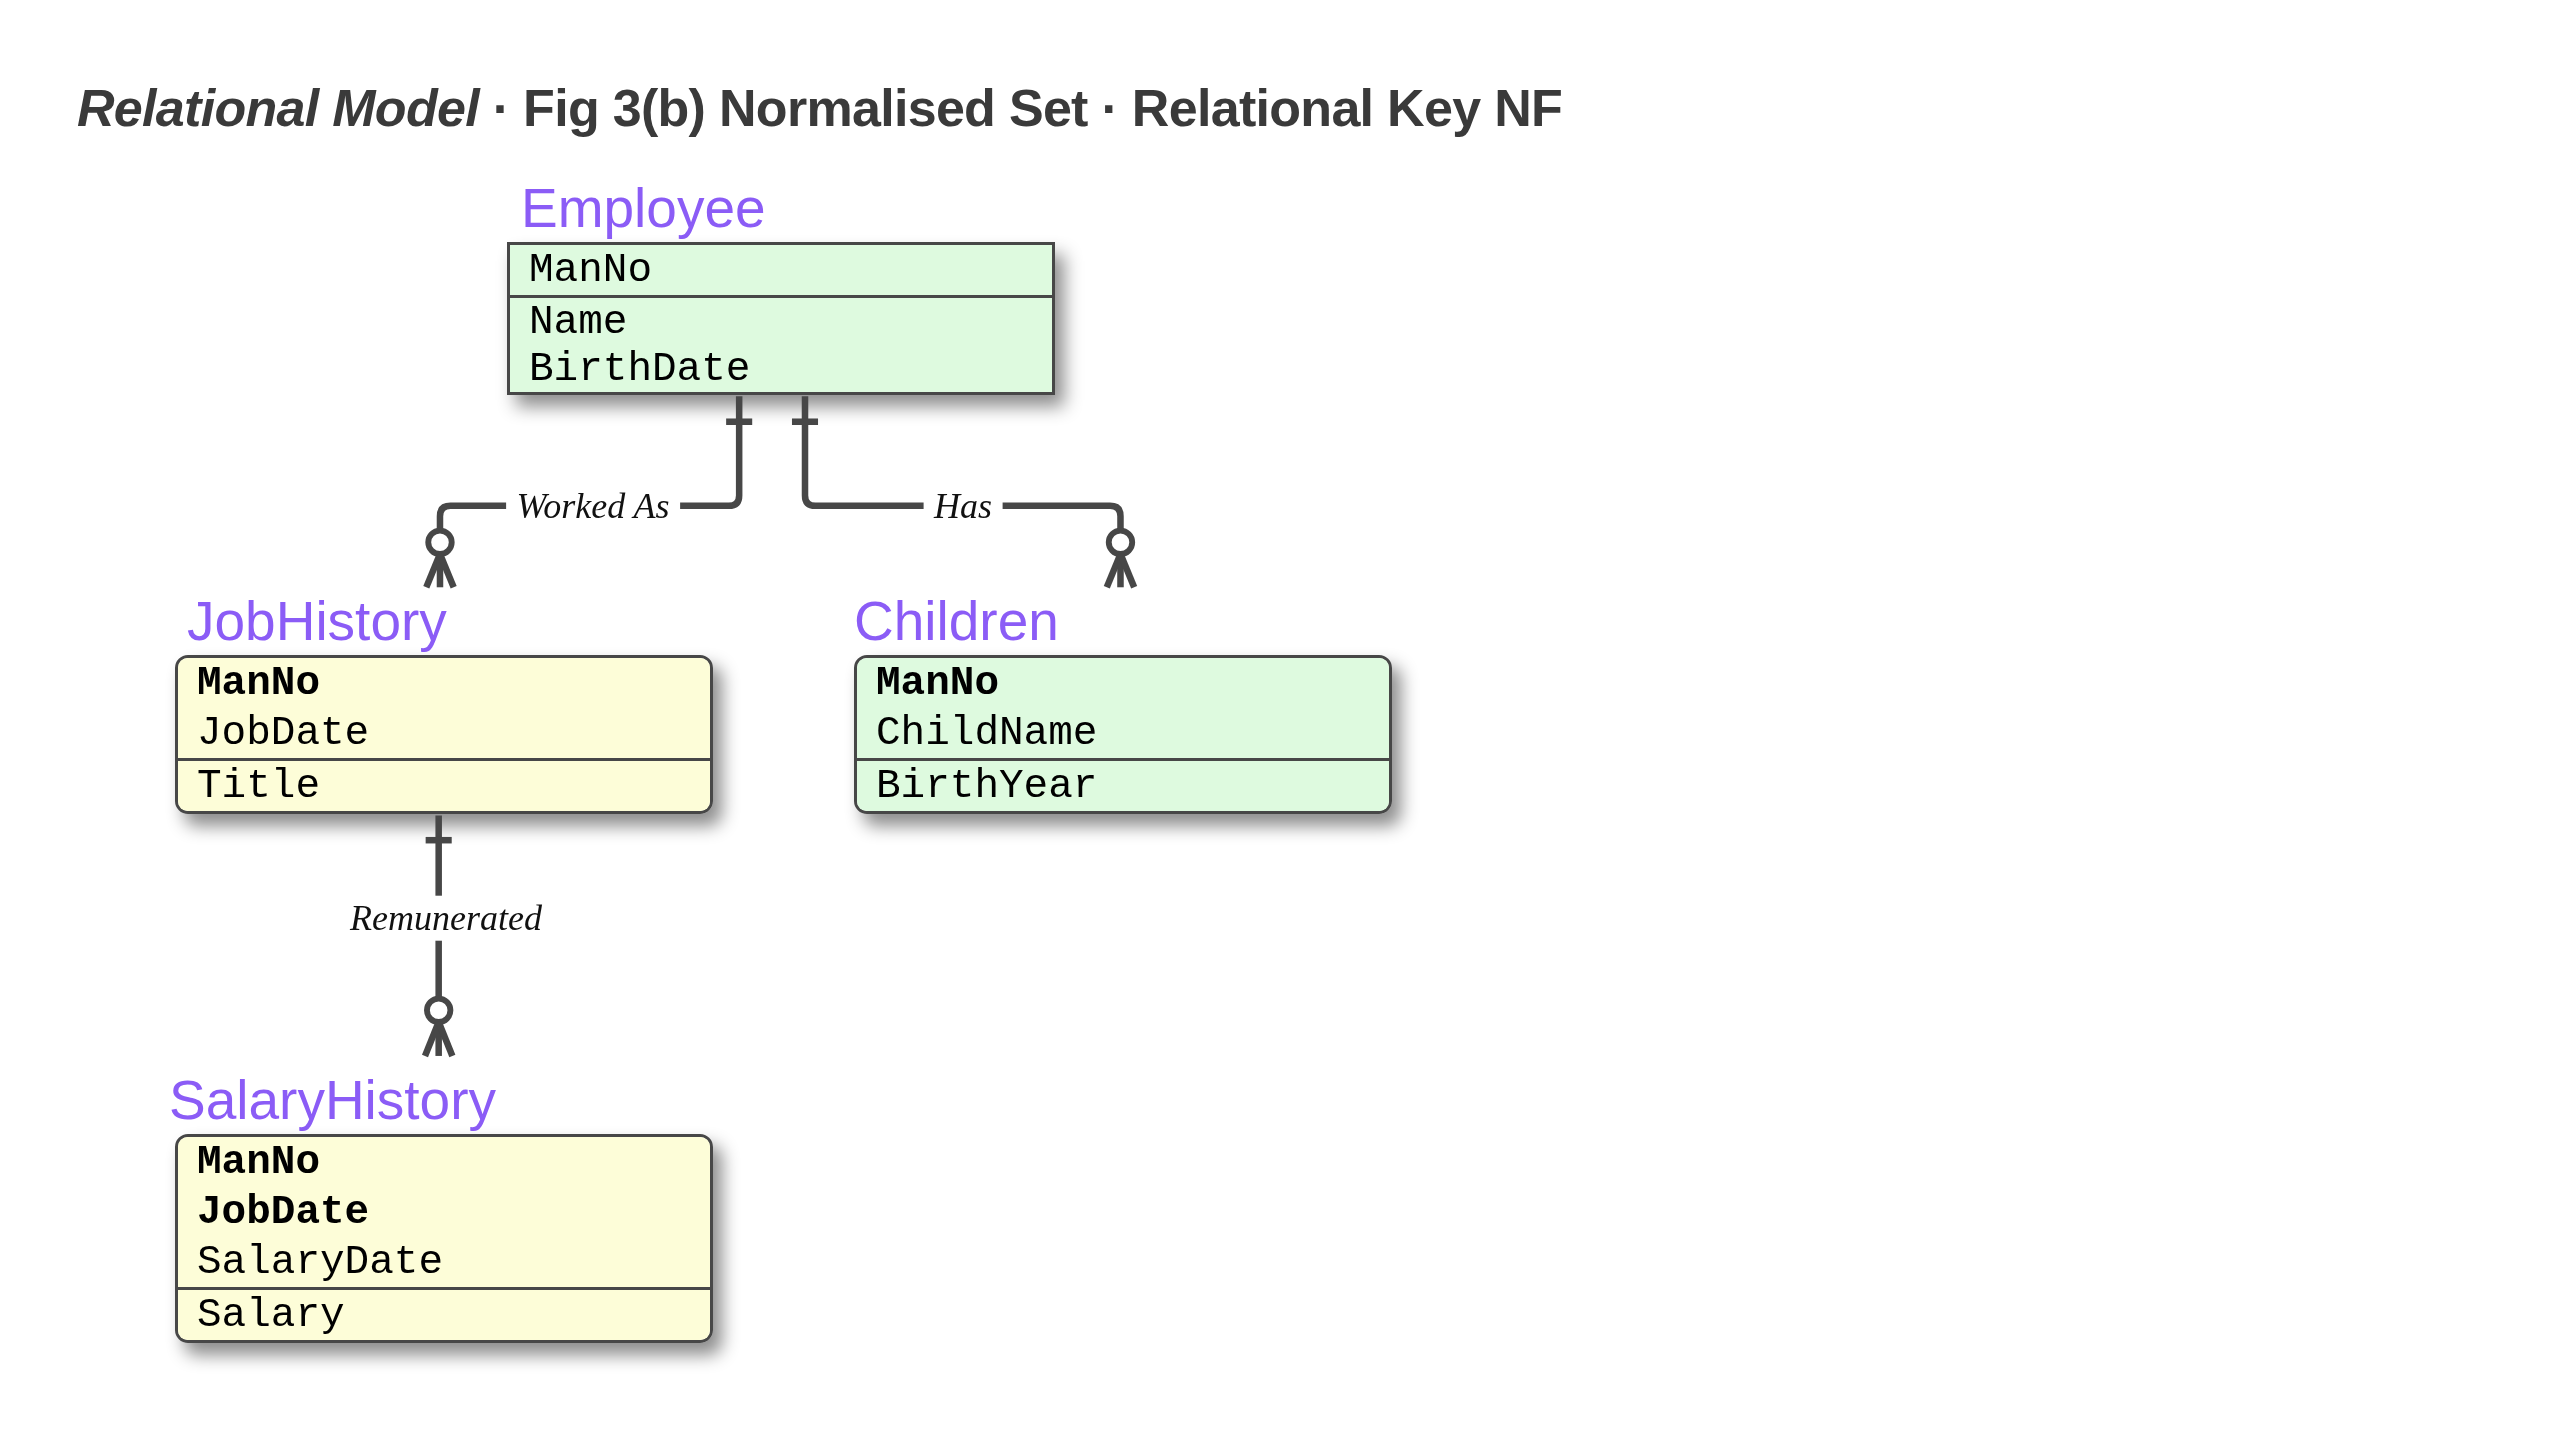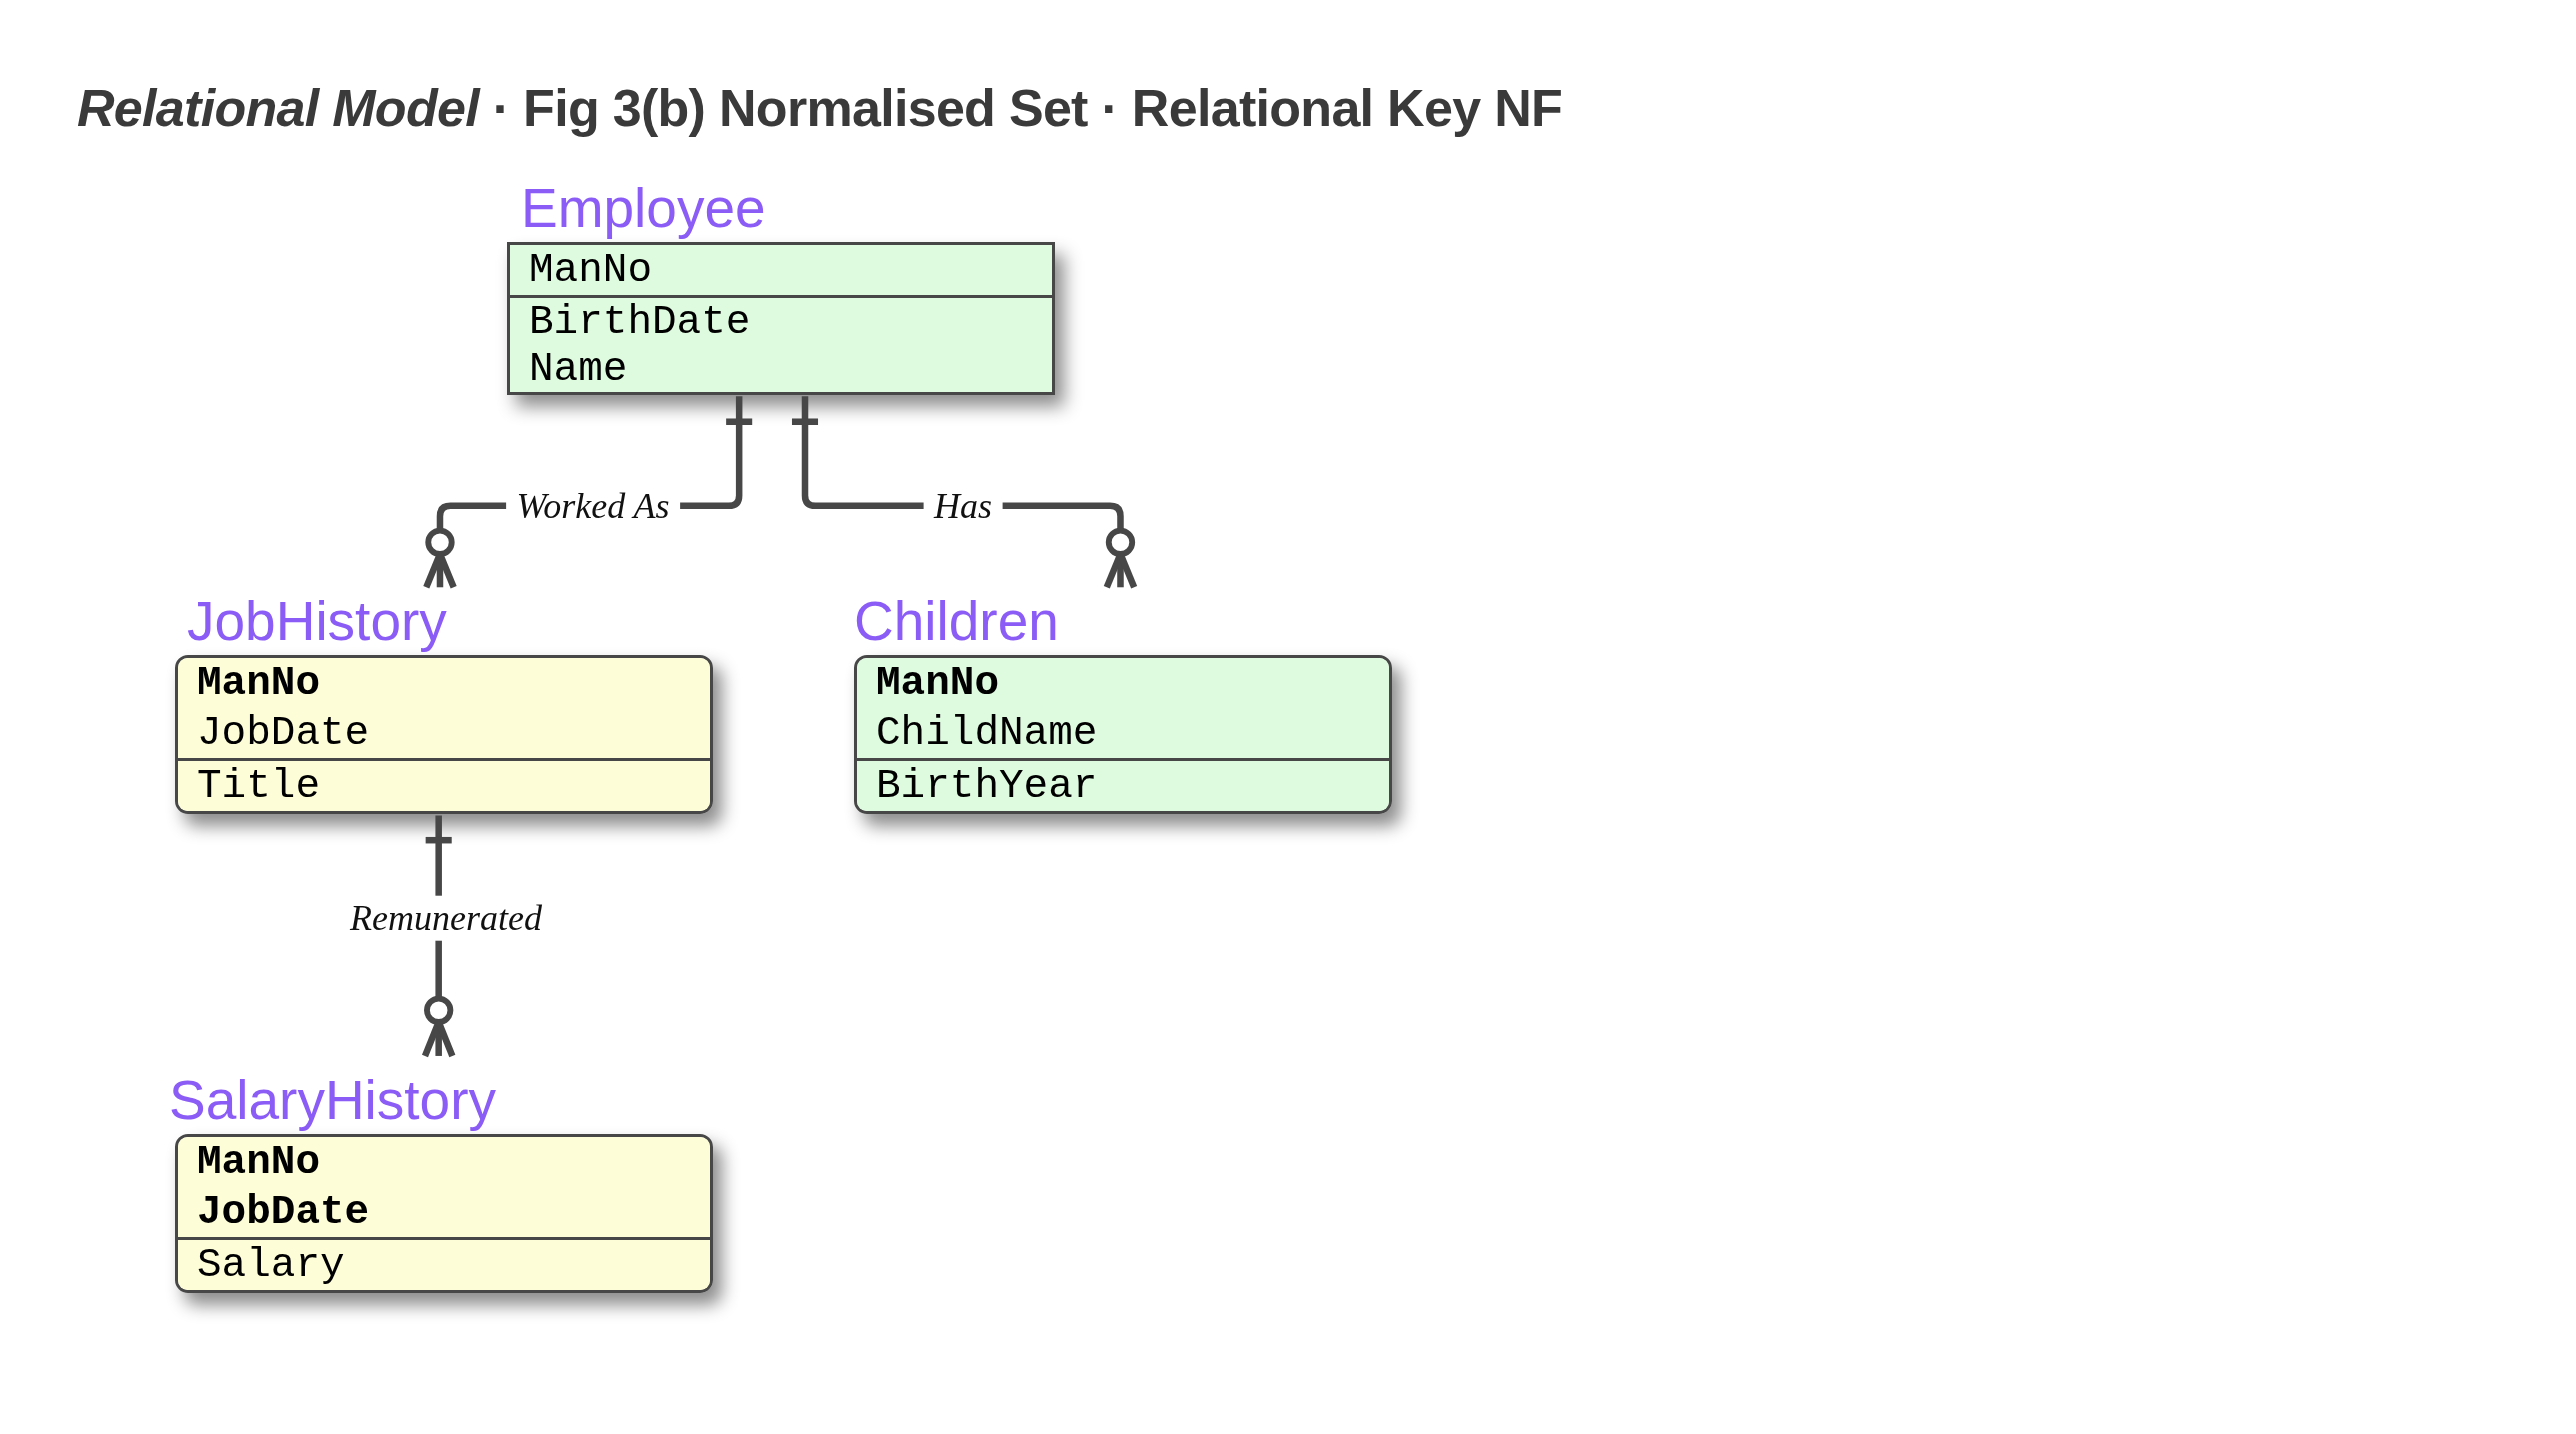--- a/index.html
+++ b/index.html
@@ -91,22 +91,22 @@
 <div class="diagram-title">
   <span class="italic-part">Relational Model</span><span> · Fig 3(b) Normalised Set · Relational Key NF</span>
 </div>
 
 <div class="entity-label" style="left:521px; top:177px;">Employee</div>
 <div class="entity-box" style="left:507px; top:242px; width:542px;">
   <div class="compartment first fill-green">
     <div class="attr-row">ManNo</div>
   </div>
   <div class="compartment second fill-green">
+    <div class="attr-row slim">Name</div>
     <div class="attr-row slim">BirthDate</div>
-    <div class="attr-row slim">Name</div>
   </div>
 </div>
 
 <div class="entity-label" style="left:187px; top:590px;">JobHistory</div>
 <div class="entity-box rounded" style="left:175px; top:655px; width:532px;">
   <div class="compartment first fill-yellow">
     <div class="attr-row bold">ManNo</div>
     <div class="attr-row">JobDate</div>
   </div>
   <div class="compartment second fill-yellow">
@@ -123,20 +123,21 @@
   <div class="compartment second fill-green">
     <div class="attr-row">BirthYear</div>
   </div>
 </div>
 
 <div class="entity-label" style="left:169px; top:1069px;text-align:right;">SalaryHistory</div>
 <div class="entity-box rounded" style="left:175px; top:1134px; width:532px;">
   <div class="compartment first fill-yellow">
     <div class="attr-row bold">ManNo</div>
     <div class="attr-row bold">JobDate</div>
+    <div class="attr-row">SalaryDate</div>
   </div>
   <div class="compartment second fill-yellow">
     <div class="attr-row">Salary</div>
   </div>
 </div>
 
 <svg id="connector-layer" viewBox="0 0 3952 2200" xmlns="http://www.w3.org/2000/svg">
   <g stroke="#474747" stroke-width="10" fill="none">
 
     <g>

